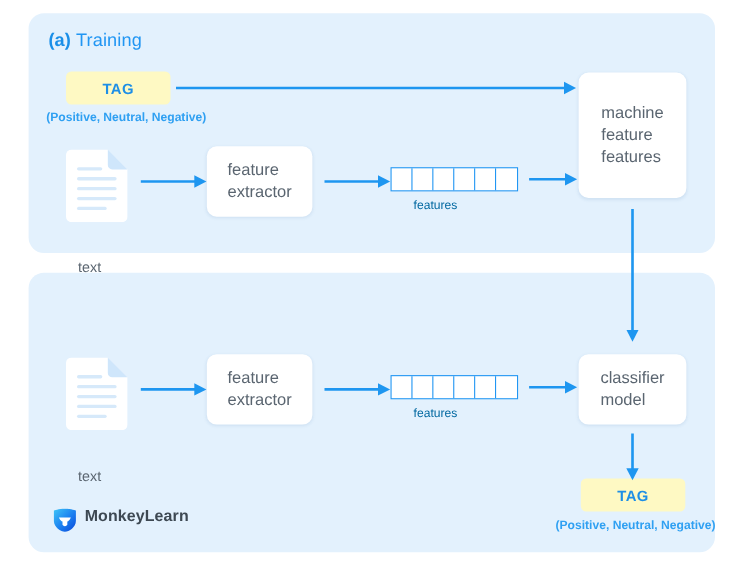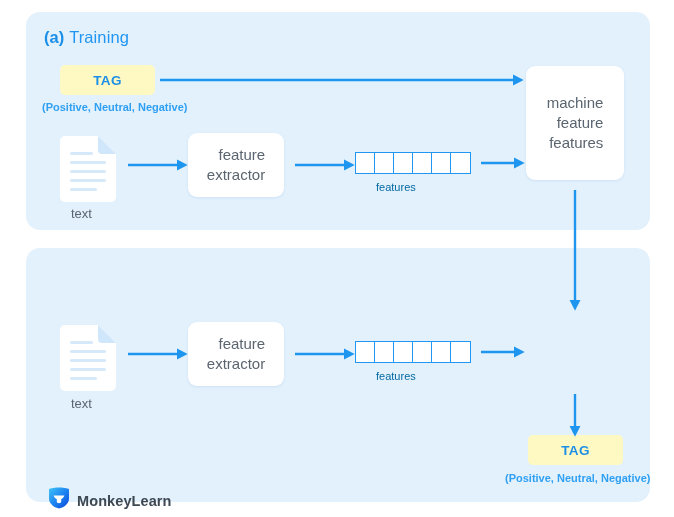--- a/index.html
+++ b/index.html
@@ -42,21 +42,21 @@
 
   
   .proc-box {
     position: absolute;
     background: #ffffff;
     border-radius: 9px;
     box-shadow: 0 1px 3px rgba(25,90,150,.10);
     display: flex;
     align-items: center;
     justify-content: center;
-    text-align: right;
+    text-align: left;
     color: #5a6570;
     font-size: 15px;
     line-height: 1.33;
   }
   #box-feature-extractor-training { left: 188px; top: 133px; width: 96px;  height: 64px; }
   #box-ml-algorithm               { left: 526px; top: 66px;  width: 98px;  height: 114px; }
   #box-feature-extractor-pred     { left: 188px; top: 322px; width: 96px;  height: 64px; }
   #box-classifier-model           { left: 526px; top: 322px; width: 98px;  height: 64px; }
 
   
@@ -88,20 +88,21 @@
   
   .doc-icon { position: absolute; width: 56px; height: 66px; }
   #doc-training { left: 60px; top: 136px; }
   #doc-pred     { left: 60px; top: 325px; }
 
   .doc-label {
     position: absolute;
     font-size: 13px;
     color: #5a6570;
     white-space: nowrap;
+    margin-top: 29px;
   }
   #label-text-training { left: 71px; top: 206px; }
   #label-text-pred     { left: 71px; top: 396px; }
 
   
   .features-vec {
     position: absolute;
     display: flex;
     border: 1.6px solid #2196f3;
     background: #ffffff;
@@ -130,23 +131,23 @@
   #arrow-layer {
     position: absolute;
     left: 0; top: 0;
     width: 674px; height: 517px;
     pointer-events: none;
   }
 
   
   #brand {
     position: absolute;
-    left: 48px; top: 487px;
-    display: flex;
-    align-items: flex-end;
+    left: 48px; top: 462px;
+    display: flex;
+    align-items: flex-start;
     gap: 7px;
   }
   #brand .brand-name {
     font-size: 14.5px;
     font-weight: 700;
     color: #3d4852;
     letter-spacing: .1px;
   }
 </style>
 </head>
@@ -229,20 +230,26 @@
   <div class="features-vec" id="features-pred">
     <div class="cell"></div>
     <div class="cell"></div>
     <div class="cell"></div>
     <div class="cell"></div>
     <div class="cell"></div>
     <div class="cell"></div>
   </div>
   <div class="features-label" id="features-label-pred">features</div>
 
+  <div class="proc-box" id="box-classifier-model">
+    <div>
+      <div>classifier</div>
+      <div>model</div>
+    </div>
+  </div>
 
   <div class="tag-chip" id="tag-chip-output">
     <span>TAG</span>
   </div>
   <div class="tag-caption" id="caption-output">(Positive, Neutral, Negative)</div>
 
   <div id="brand">
     <svg width="22" height="22" viewBox="0 0 22 22">
       <defs>
         <linearGradient id="mlgrad" x1="0" y1="0" x2="1" y2="1">

